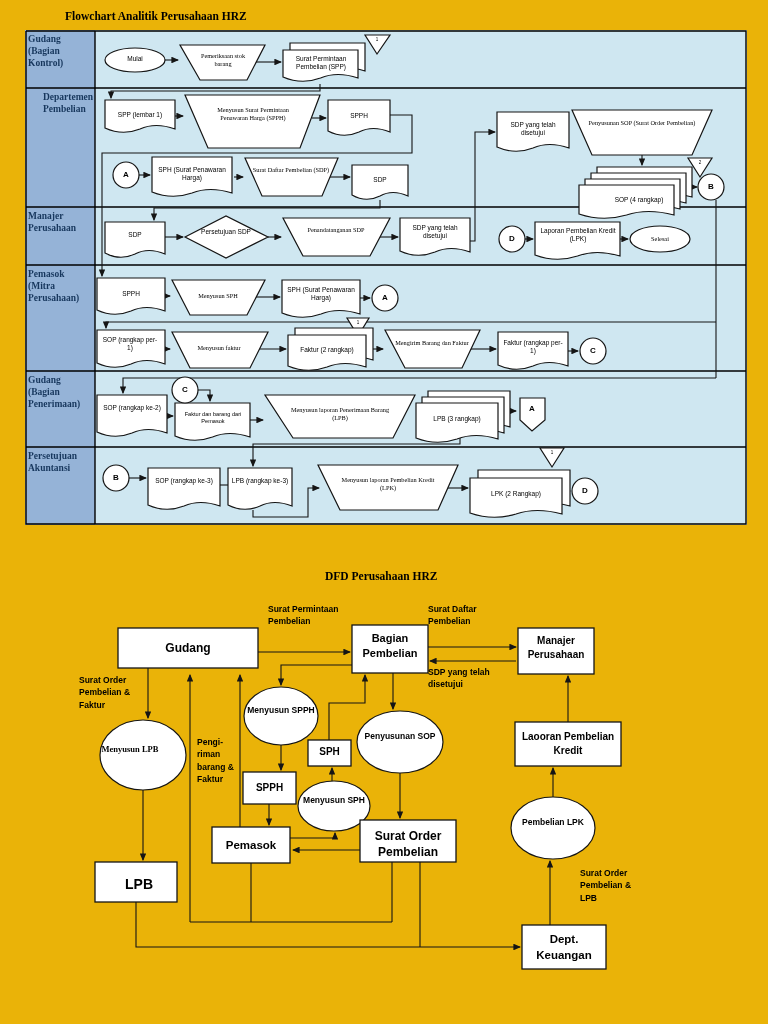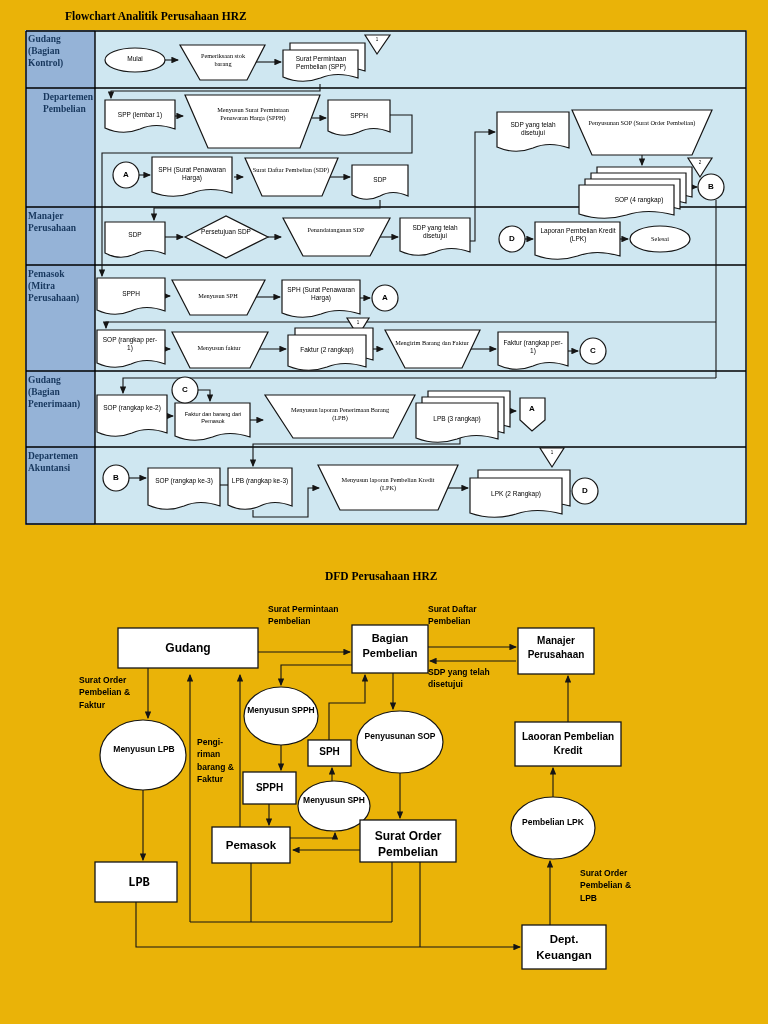--- a/index.html
+++ b/index.html
@@ -140,21 +140,21 @@
         <circle cx="160" cy="360" r="13" fill="#fff" stroke="#151515" stroke-width="1.2"></circle>
         <circle cx="91" cy="448" r="13" fill="#fff" stroke="#151515" stroke-width="1.2"></circle>
         <circle cx="560" cy="461" r="13" fill="#fff" stroke="#151515" stroke-width="1.2"></circle>
       </svg>
 
     <div class="abs lane-label" style="left:3px;top:4px;width:64px;font-family:Liberation Serif, serif;">Gudang (Bagian Kontrol)</div>
     <div class="abs lane-label" style="left:18px;top:62px;width:64px;">Departemen Pembelian</div>
     <div class="abs lane-label" style="left:3px;top:181px;width:64px;">Manajer Perusahaan</div>
     <div class="abs lane-label" style="left:3px;top:239px;width:64px;">Pemasok (Mitra Perusahaan)</div>
     <div class="abs lane-label" style="left:3px;top:345px;width:64px;">Gudang (Bagian Penerimaan)</div>
-    <div class="abs lane-label" style="left:3px;top:421px;width:64px;">Departemen Akuntansi</div>
+    <div class="abs lane-label" style="left:3px;top:421px;width:64px;">Persetujuan Akuntansi</div>
 
     <div class="abs fc-txt" style="left:85px;top:25px;width:50px;">Mulai</div>
     <div class="abs fc-serif" style="left:169px;top:22px;width:58px;">Pemeriksaan stok barang</div>
     <div class="abs fc-txt" style="left:261px;top:25px;width:70px;">Surat Permintaan Pembelian (SPP)</div>
     <div class="abs fc-tri" style="left:345px;top:8px;width:14px;">1</div>
 
     <div class="abs fc-txt" style="left:84px;top:81px;width:62px;">SPP (lembar 1)</div>
     <div class="abs fc-serif" style="left:181px;top:76px;width:94px;">Menyusun Surat Permintaan Penawaran Harga (SPPH)</div>
     <div class="abs fc-txt" style="left:306px;top:82px;width:56px;">SPPH</div>
     <div class="abs fc-conn" style="left:91px;top:141px;width:20px;">A</div>
@@ -257,27 +257,27 @@
     <div class="abs dfd-box" style="left:292px;top:36px;width:76px;">Bagian Pembelian</div>
     <div class="abs dfd-box" style="left:458px;top:39px;width:76px;font-size:10px;">Manajer Perusahaan</div>
 
     <div class="abs dfd-sm" style="left:208px;top:8px;width:92px;">Surat Permintaan Pembelian</div>
     <div class="abs dfd-sm" style="left:368px;top:8px;width:70px;">Surat Daftar Pembelian</div>
     <div class="abs dfd-sm" style="left:368px;top:71px;width:80px;">SDP yang telah disetujui</div>
     <div class="abs dfd-sm" style="left:19px;top:79px;width:60px;">Surat Order Pembelian &amp; Faktur</div>
     <div class="abs dfd-sm" style="left:137px;top:101px;width:42px;margin-top:40px;">Pengi-riman barang &amp; Faktur</div>
     <div class="abs dfd-sm" style="left:520px;top:272px;width:64px;">Surat Order Pembelian &amp; LPB</div>
 
-    <div class="abs dfd-ell" style="left:46px;top:148px;width:76px;">Menyusun LPB</div>
+    <div class="abs dfd-ell" style="left:32px;top:148px;width:76px;font-family:Liberation Serif, serif;">Menyusun LPB</div>
     <div class="abs dfd-ell" style="left:186px;top:109px;width:70px;">Menyusun SPPH</div>
     <div class="abs dfd-ell" style="left:299px;top:135px;width:82px;">Penyusunan SOP</div>
     <div class="abs dfd-ell" style="left:240px;top:199px;width:68px;">Menyusun SPH</div>
     <div class="abs dfd-ell" style="left:453px;top:221px;width:80px;">Pembelian LPK</div>
 
     <div class="abs dfd-box" style="left:248px;top:150px;width:43px;font-size:10px;">SPH</div>
     <div class="abs dfd-box" style="left:183px;top:186px;width:53px;font-size:10px;">SPPH</div>
     <div class="abs dfd-box" style="left:152px;top:243px;width:78px;font-size:11.5px;">Pemasok</div>
     <div class="abs dfd-box" style="left:300px;top:233px;width:96px;font-size:12px;">Surat Order Pembelian</div>
     <div class="abs dfd-box" style="left:455px;top:135px;width:106px;font-size:10px;">Laooran Pembelian Kredit</div>
-    <div class="abs dfd-box" style="left:35px;top:280px;width:88px;font-size:12px;font-family:Liberation Mono, monospace;">LPB</div>
+    <div class="abs dfd-box" style="left:35px;top:280px;width:88px;font-size:14px;">LPB</div>
     <div class="abs dfd-box" style="left:462px;top:337px;width:84px;font-size:11.5px;">Dept. Keuangan</div>
   </div>
 </div>
 
 </body></html>

